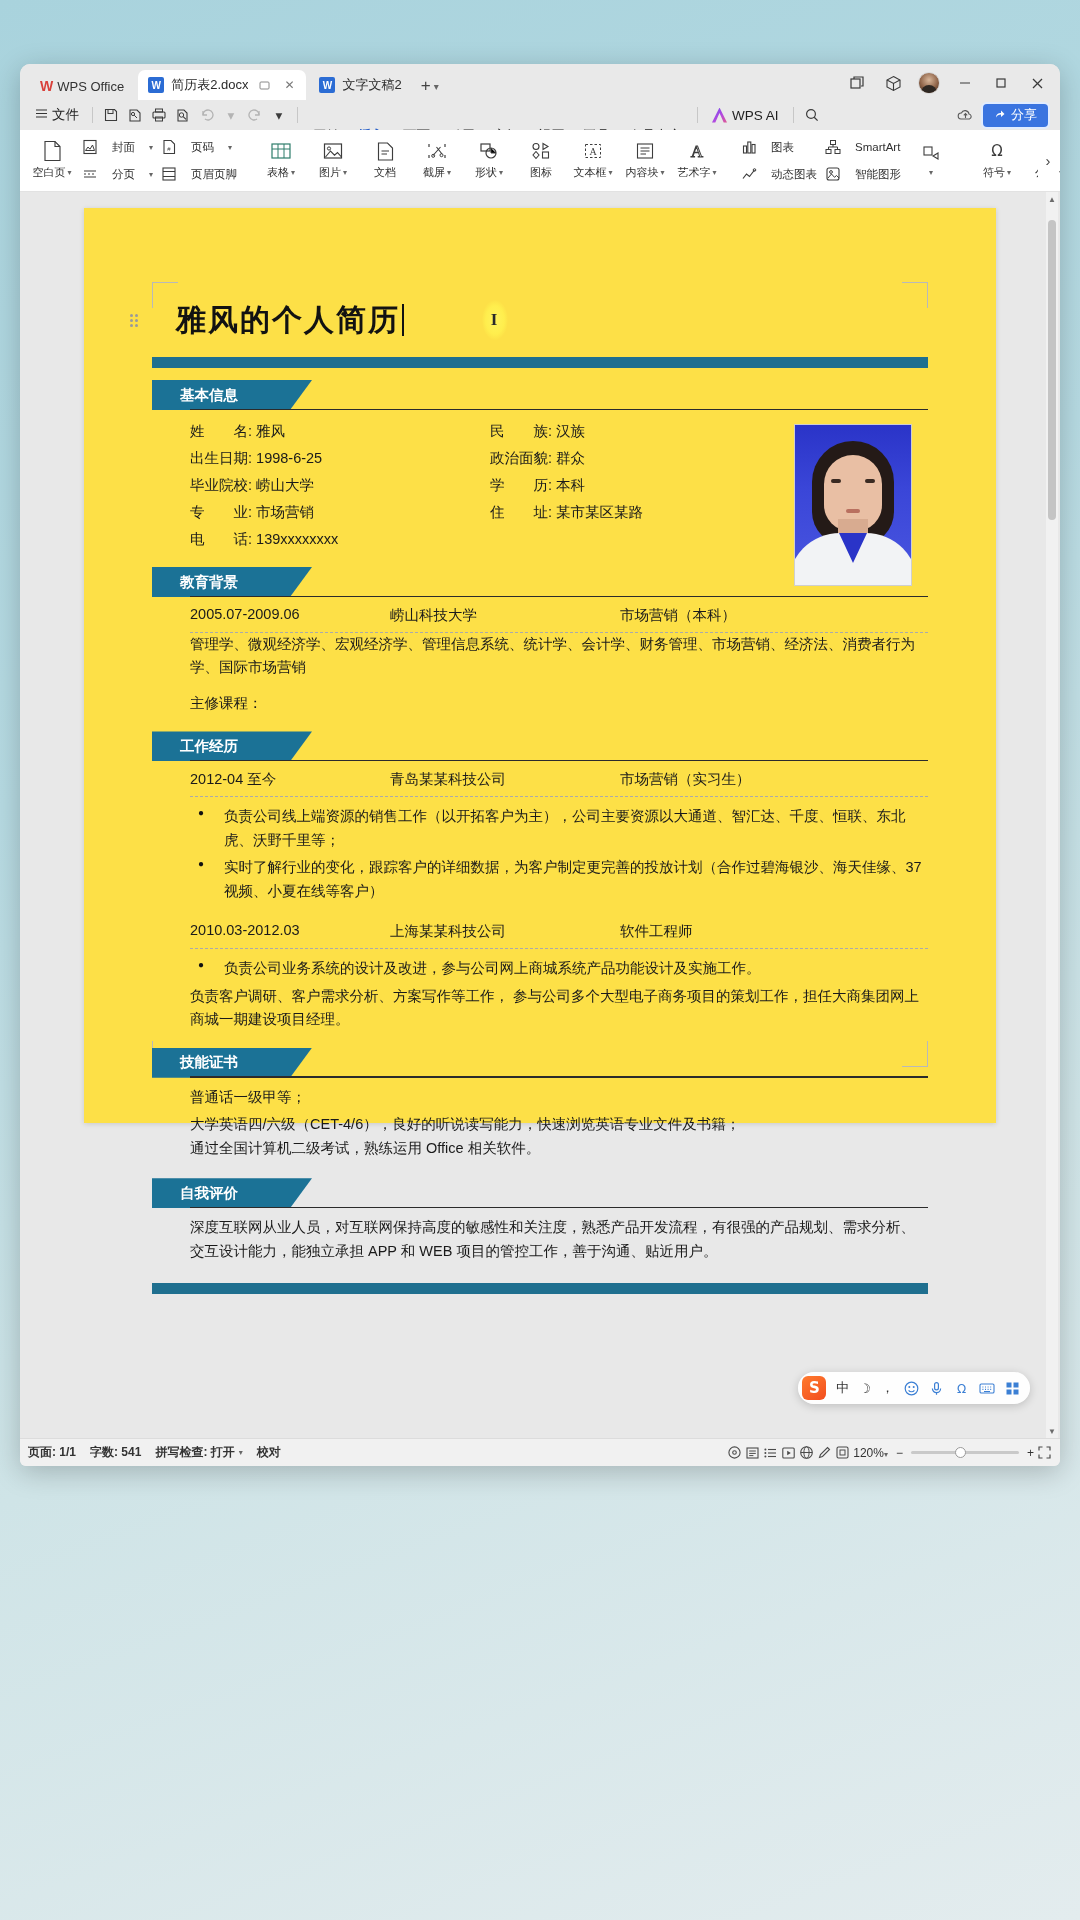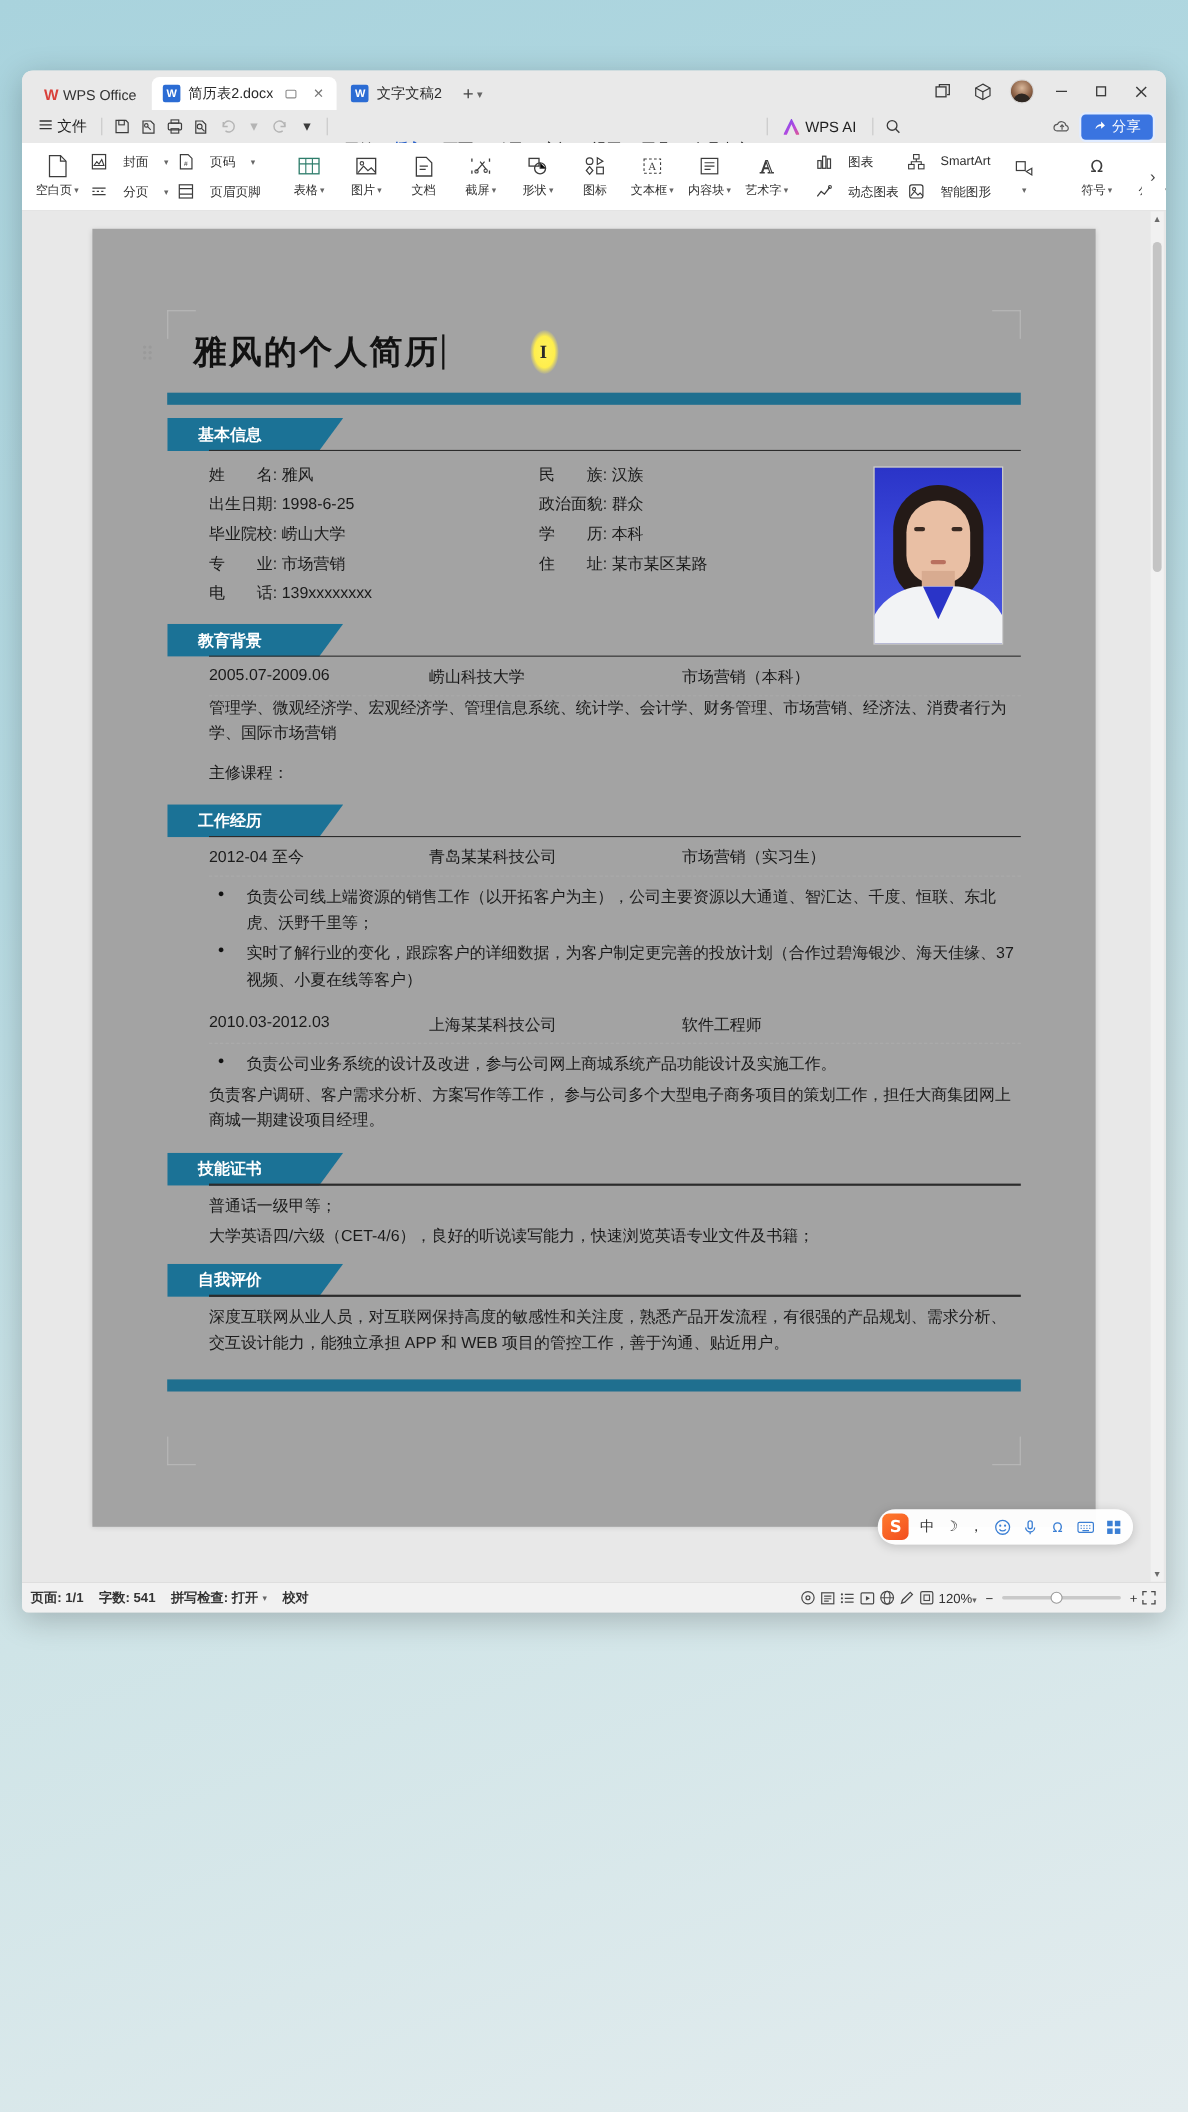--- a/index.html
+++ b/index.html
@@ -151,23 +151,23 @@
     width: 20px; height: 44px; display:flex; align-items:center;
     justify-content:center; color:#444; font-size: 15px; background:#fff;
   }
 
   
   .canvas {
     flex: 1 1 auto; background: #e8e8e8; position: relative; overflow: hidden;
     display: flex; justify-content: center;
   }
   .page {
-    width: 912px; background: #a3a3a3; margin-top: 16px;
+    width: 912px; background: #fde047; margin-top: 16px;
     position: relative; box-shadow: 0 1px 5px rgba(0,0,0,.13);
-    height: 1180px;
+    height: 915px;
   }
   .corner { position: absolute; width: 26px; height: 26px; }
   .c-tl { left: 68px; top: 74px; border-left: 1px solid #b9b9b9; border-top: 1px solid #b9b9b9; }
   .c-tr { right: 68px; top: 74px; border-right: 1px solid #b9b9b9; border-top: 1px solid #b9b9b9; }
   .c-bl { left: 68px; bottom: 56px; border-left: 1px solid #b9b9b9; border-bottom: 1px solid #b9b9b9; }
   .c-br { right: 68px; bottom: 56px; border-right: 1px solid #b9b9b9; border-bottom: 1px solid #b9b9b9; }
 
   .doc-body { position: absolute; left: 68px; right: 68px; top: 74px; }
 
   .doc-title {
@@ -877,20 +877,21 @@
             <div class="para" style="padding-top:0;">负责客户调研、客户需求分析、方案写作等工作，  参与公司多个大型电子商务项目的策划工作，担任大商集团网上商城一期建设项目经理。</div>
           </div>
 
           <div>
             <div class="sec-head">
               <div class="sec-tag">技能证书</div>
               <div class="sec-rule"></div>
             </div>
             <div class="para">普通话一级甲等；</div>
             <div class="para" style="padding:0;">大学英语四/六级（CET-4/6），良好的听说读写能力，快速浏览英语专业文件及书籍；</div>
+            <div class="para" style="padding:0 0 6px 0;">通过全国计算机二级考试，熟练运用 Office 相关软件。</div>
           </div>
 
           <div>
             <div class="sec-head">
               <div class="sec-tag">自我评价</div>
               <div class="sec-rule"></div>
             </div>
             <div class="para">深度互联网从业人员，对互联网保持高度的敏感性和关注度，熟悉产品开发流程，有很强的产品规划、需求分析、交互设计能力，能独立承担 APP 和 WEB 项目的管控工作，善于沟通、贴近用户。</div>
           </div>
         </div>

